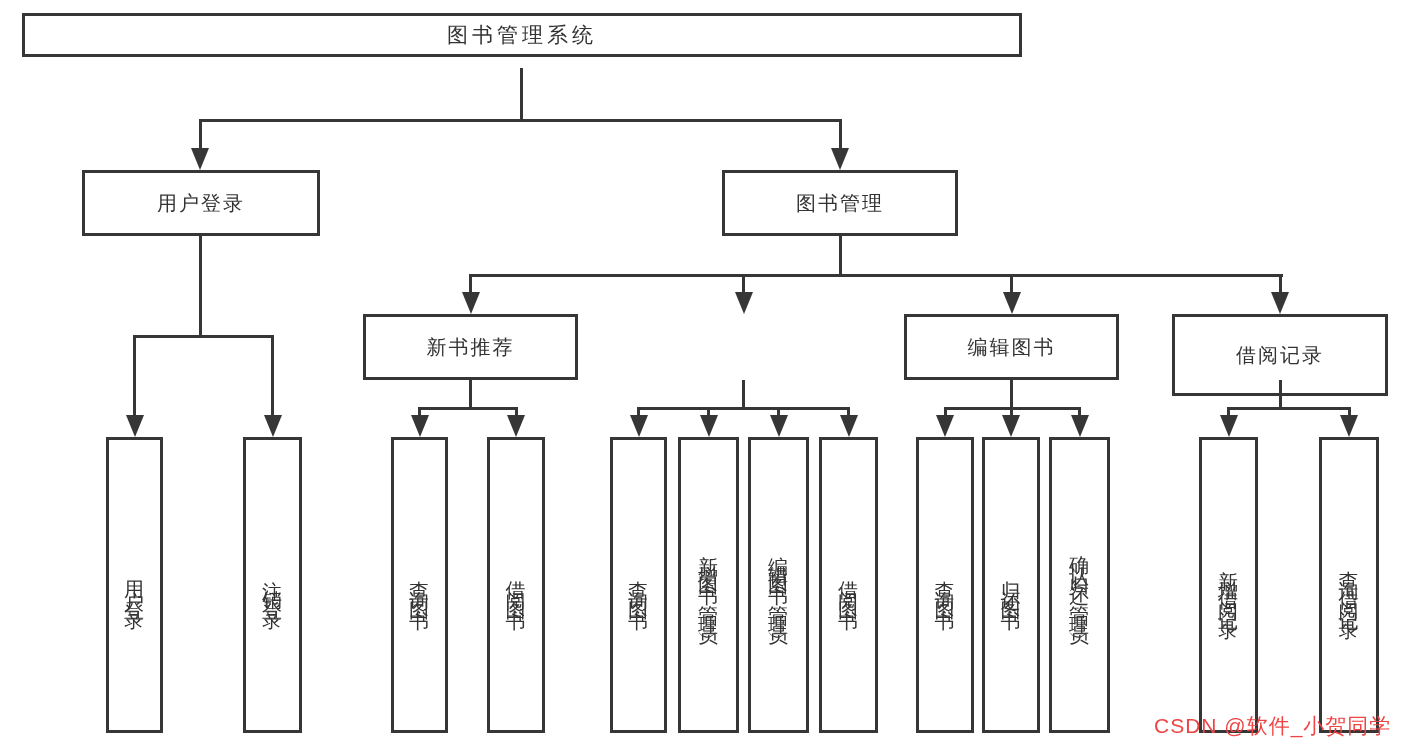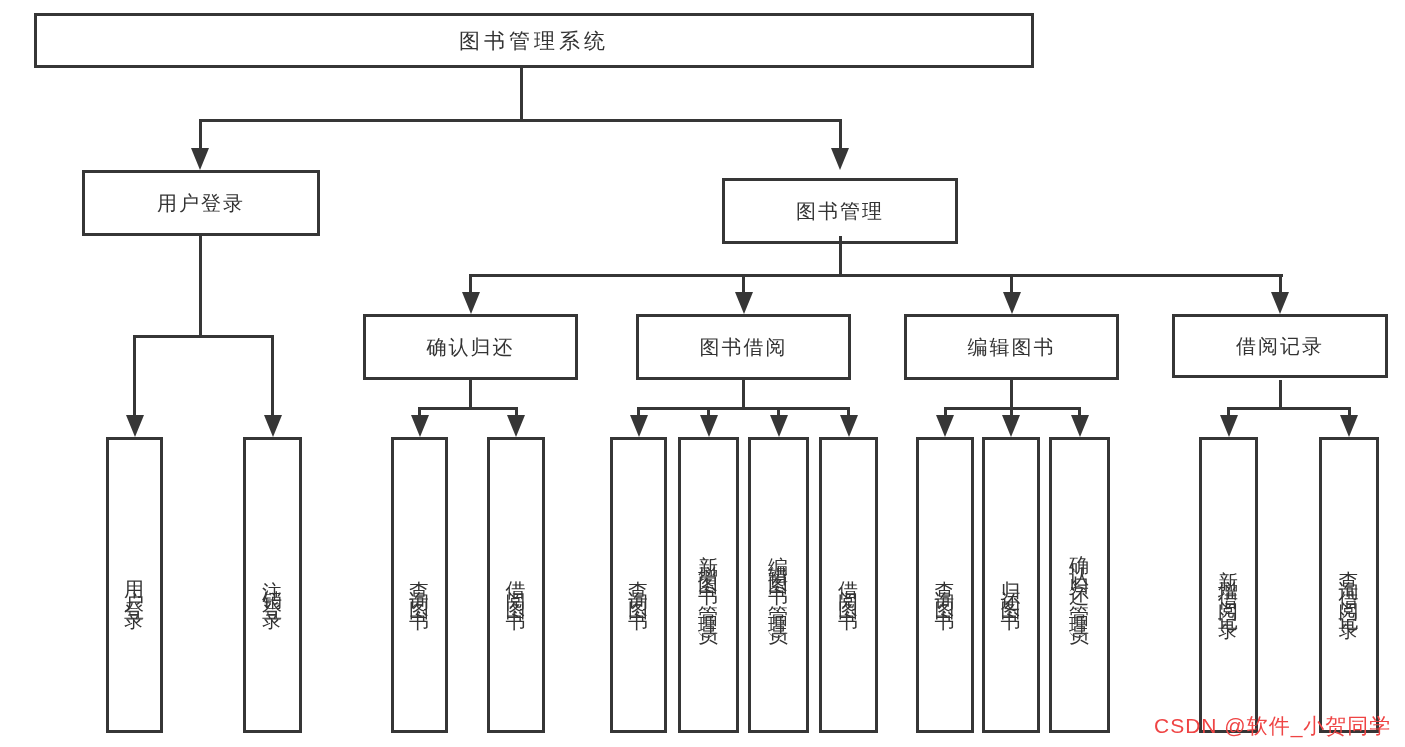--- a/index.html
+++ b/index.html
@@ -29,39 +29,39 @@
   .watermark{
     position:absolute;font-size:21px;letter-spacing:1px;color:#ef4444;
     white-space:nowrap;z-index:6;
   }
 </style>
 </head>
 <body>
 
 <div id="canvas">
 
-  <div class="node root" style="left:34px;top:13px;width:1000px;height:55px;">
+  <div class="node root" style="left:22px;top:13px;width:1000px;height:44px;">
     <span class="lbl">图书管理系统</span>
   </div>
 
   <div class="vline" style="left:519.5px;top:68px;height:53px;"></div>
   <div class="hline" style="left:198.5px;top:119px;width:643px;"></div>
   <div class="arrow" style="left:191px;top:120px;height:50px;">
       <i class="stem"></i>
       <i class="head"></i>
     </div>
   <div class="arrow" style="left:831px;top:120px;height:50px;">
       <i class="stem"></i>
       <i class="head"></i>
     </div>
 
   <div class="node" style="left:82px;top:170px;width:238px;height:66px;">
     <span class="lbl">用户登录</span>
   </div>
-  <div class="node" style="left:722px;top:178px;width:236px;height:66px;">
+  <div class="node" style="left:722px;top:170px;width:236px;height:66px;">
     <span class="lbl">图书管理</span>
   </div>
 
   <div class="vline" style="left:198.5px;top:236px;height:101px;"></div>
   <div class="hline" style="left:133px;top:334.5px;width:141px;"></div>
   <div class="arrow" style="left:125.5px;top:336px;height:101px;">
       <i class="stem"></i>
       <i class="head"></i>
     </div>
   <div class="arrow" style="left:263.5px;top:336px;height:101px;">
@@ -82,29 +82,26 @@
   <div class="arrow" style="left:1002.5px;top:275px;height:39px;">
       <i class="stem"></i>
       <i class="head"></i>
     </div>
   <div class="arrow" style="left:1271px;top:275px;height:39px;">
       <i class="stem"></i>
       <i class="head"></i>
     </div>
 
   <div class="node" style="left:363px;top:314px;width:215px;height:66px;">
-    <span class="lbl">确认归还</span>
-  </div>
-  <div class="node" style="left:636px;top:314px;width:215px;height:66px;">
-    <span class="lbl">图书借阅</span>
+    <span class="lbl">新书推荐</span>
   </div>
   <div class="node" style="left:904px;top:314px;width:215px;height:66px;">
     <span class="lbl">编辑图书</span>
   </div>
-  <div class="node" style="left:1172px;top:314px;width:216px;height:64px;">
+  <div class="node" style="left:1172px;top:314px;width:216px;height:82px;">
     <span class="lbl">借阅记录</span>
   </div>
 
   <div class="vline" style="left:469px;top:380px;height:29px;"></div>
   <div class="hline" style="left:418px;top:406.5px;width:99.5px;"></div>
   <div class="arrow" style="left:410.5px;top:408px;height:29px;">
       <i class="stem"></i>
       <i class="head"></i>
     </div>
   <div class="arrow" style="left:507px;top:408px;height:29px;">

